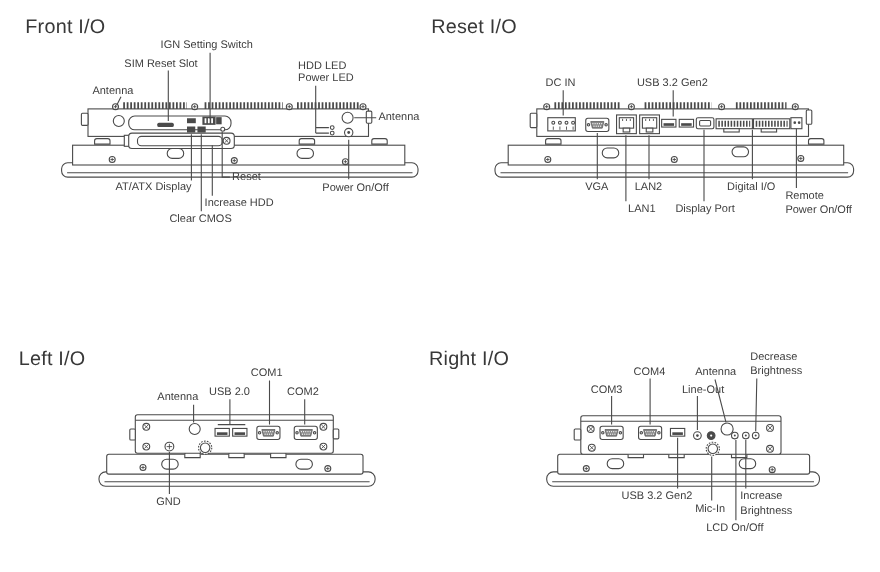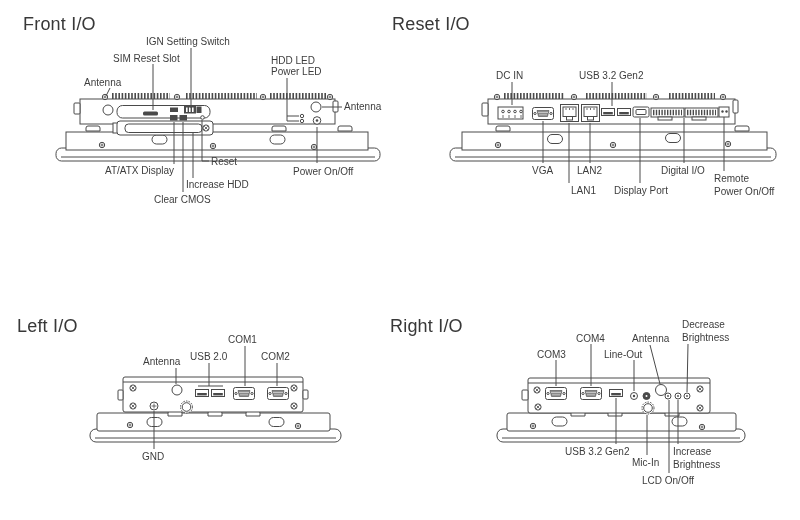--- a/index.html
+++ b/index.html
@@ -280,21 +280,21 @@
 Power On/Off</div>
 
   <div class="lbl" style="left:143px;top:356px">Antenna</div>
   <div class="lbl" style="left:190px;top:351px">USB 2.0</div>
   <div class="lbl" style="left:228px;top:334px">COM1</div>
   <div class="lbl" style="left:261px;top:351px">COM2</div>
   <div class="lbl" style="left:142px;top:451px">GND</div>
 
   <div class="lbl" style="left:537px;top:349px">COM3</div>
   <div class="lbl" style="left:576px;top:333px">COM4</div>
-  <div class="lbl" style="left:604px;top:349px">Line-Out</div>
+  <div class="lbl" style="left:620px;top:349px">Line-Out</div>
   <div class="lbl" style="left:632px;top:333px">Antenna</div>
   <div class="lbl" style="left:682px;top:319px">Decrease
 Brightness</div>
   <div class="lbl" style="left:565px;top:446px">USB 3.2 Gen2</div>
   <div class="lbl" style="left:632px;top:457px">Mic-In</div>
   <div class="lbl" style="left:642px;top:475px">LCD On/Off</div>
   <div class="lbl" style="left:673px;top:446px">Increase
 Brightness</div>
 
 </div>

